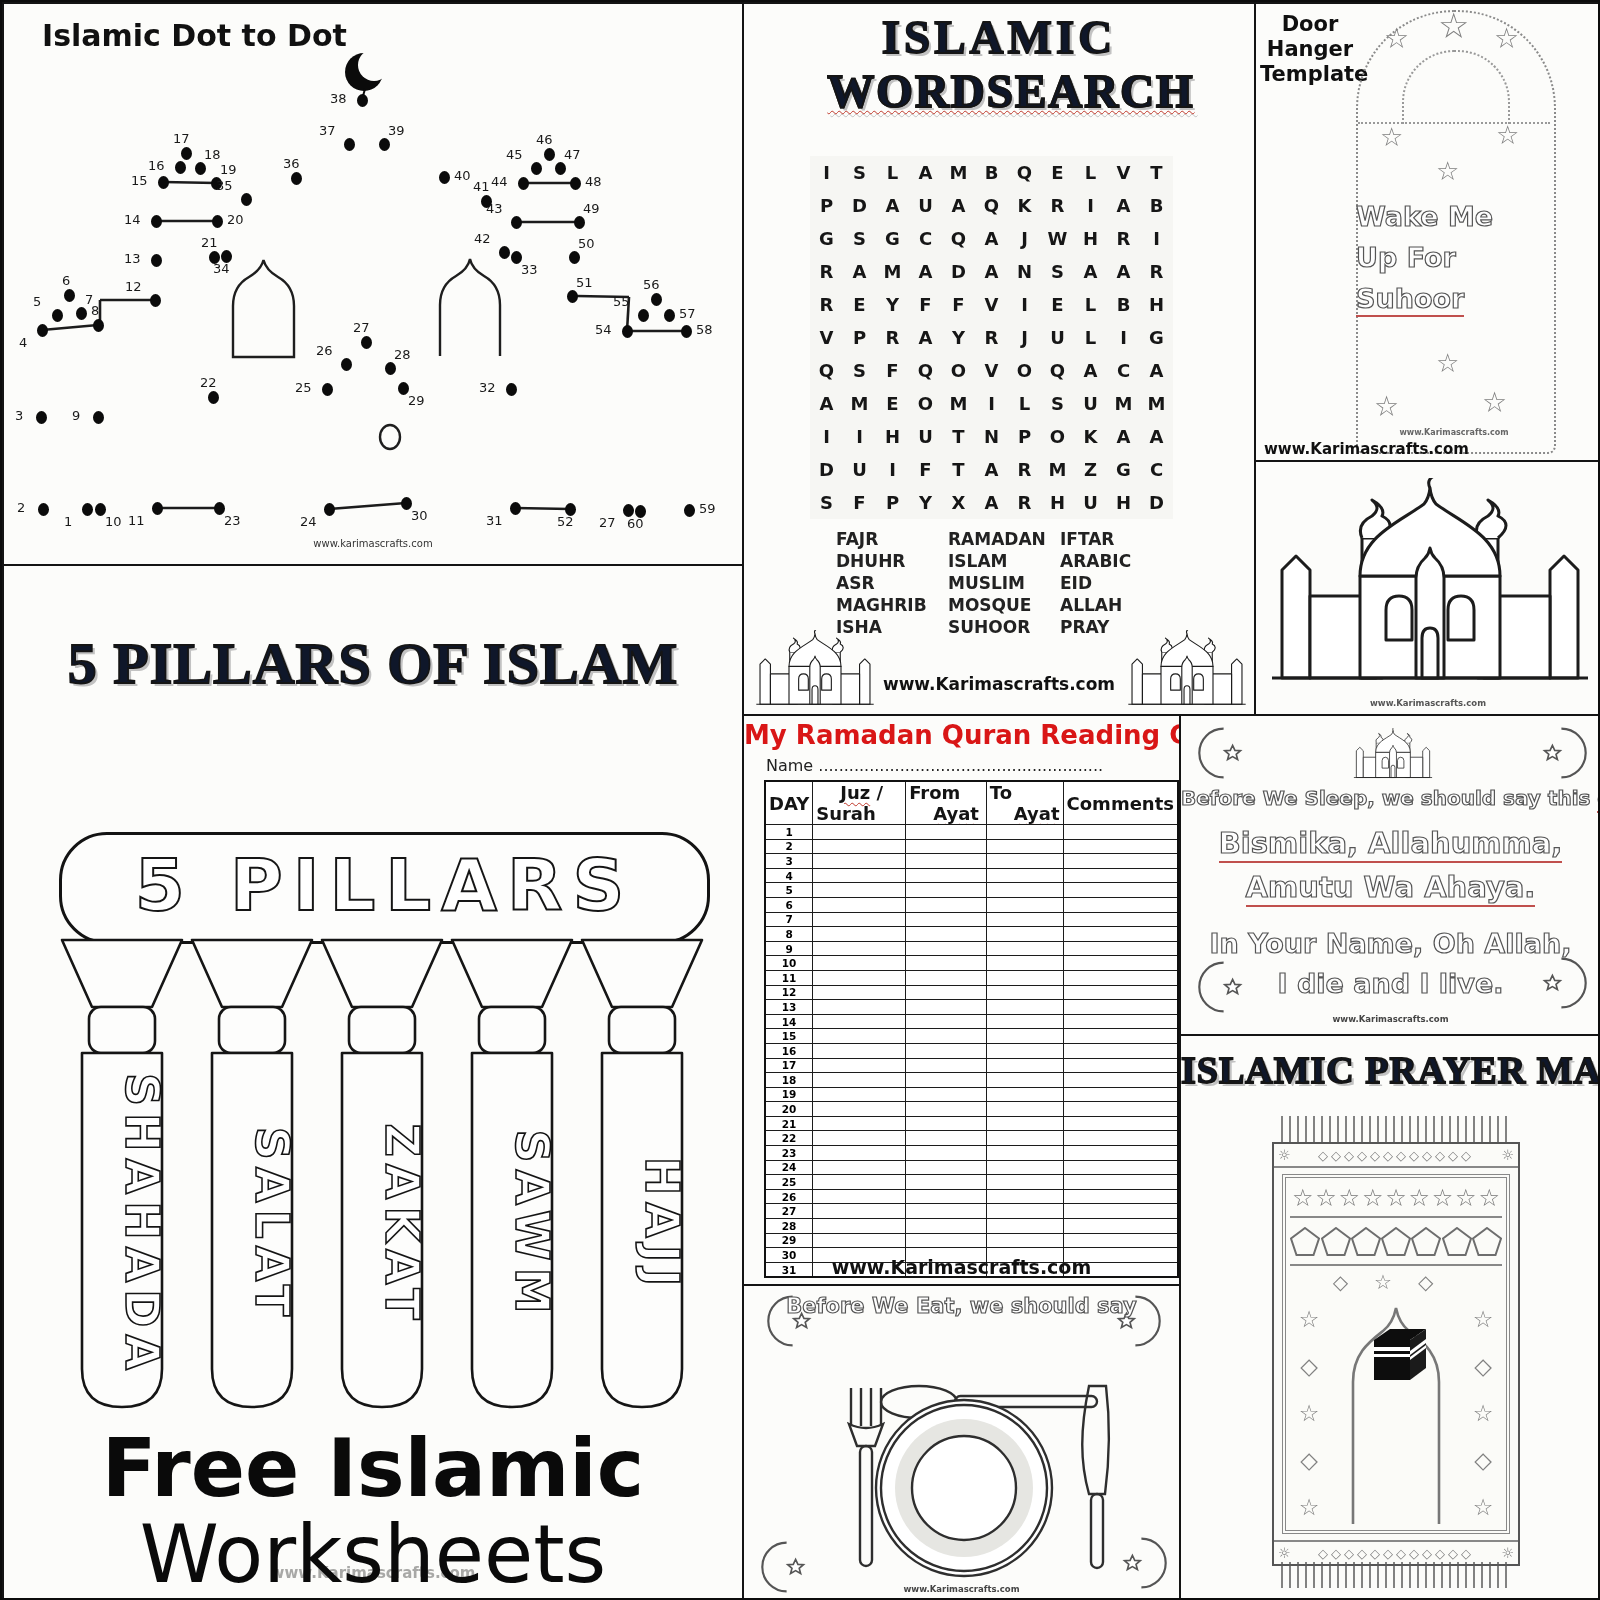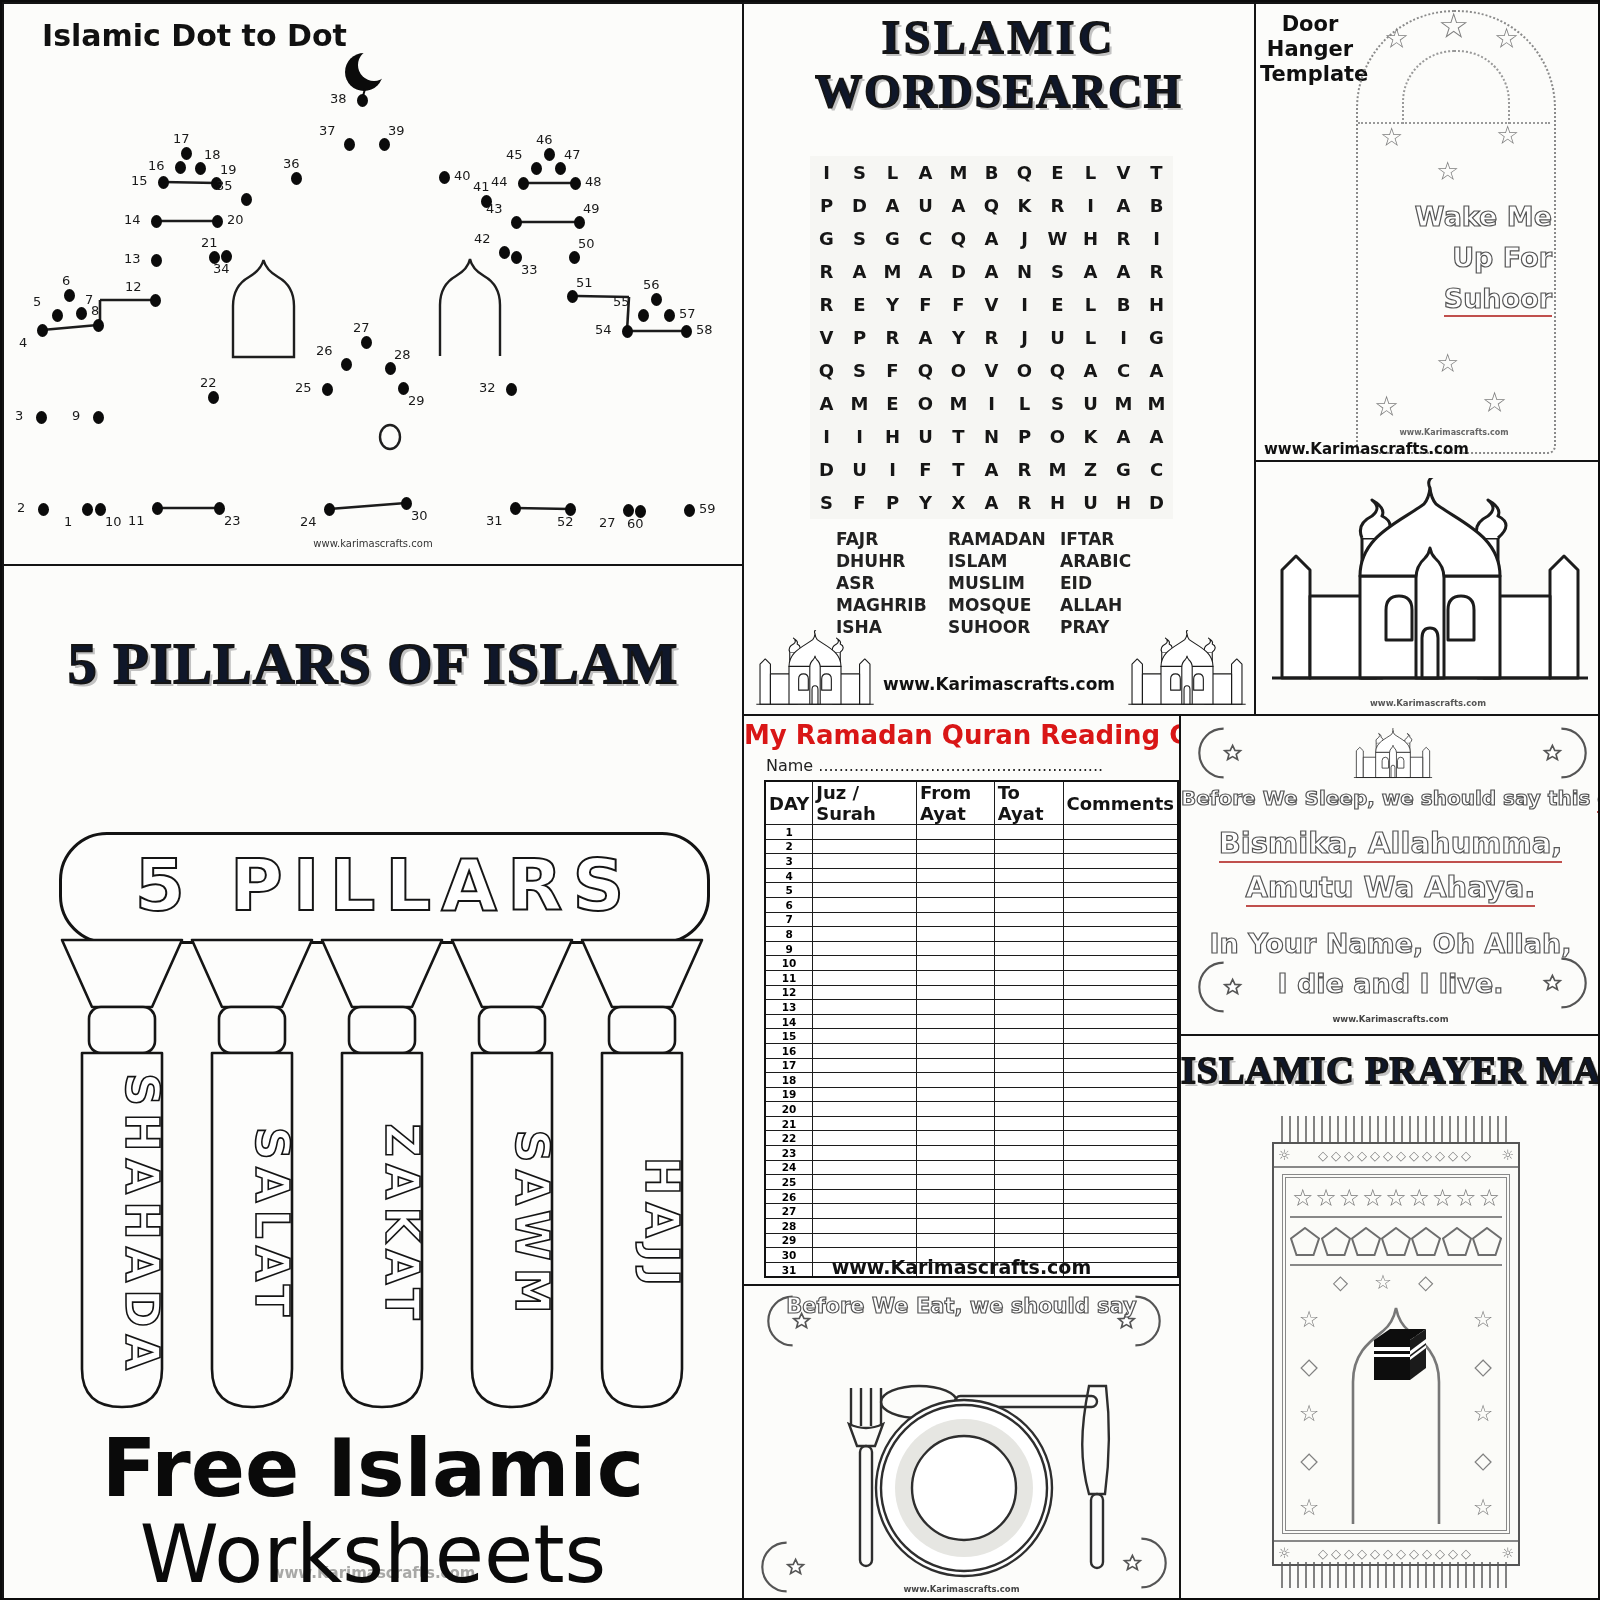--- a/index.html
+++ b/index.html
@@ -11,22 +11,22 @@
   .abs{position:absolute;}
 
   
   .outline-serif{font-family:"Liberation Serif",serif;font-weight:bold;color:#0f172a;
     -webkit-text-stroke:1.8px #151515;text-shadow:3px 3px 0 #c2c2c2;}
   .outline-sans{font-family:"DejaVu Sans",sans-serif;font-weight:bold;color:#ffffff;
     -webkit-text-stroke:2px #151515;}
   .bubble{font-family:"DejaVu Sans",sans-serif;font-weight:bold;color:#fdfdfd;
     -webkit-text-stroke:1.2px #555;}
   .redu{border-bottom:2px solid #c0504d;padding-bottom:1px;}
-  .wavy{text-decoration-style:wavy;text-decoration-color:#c0392b;
-        text-decoration-thickness:1px;text-underline-offset:3px;}
+  .wavy{text-decoration:underline;text-decoration-style:wavy;text-decoration-color:#c0392b;
+        text-decoration-thickness:1px;text-underline-offset:3px;margin-left:24px;}
   .smfoot{font-size:9px;font-weight:bold;color:#444;}
 
   
   #p-dots .d2d-title{left:38px;top:14px;font-size:30px;font-weight:bold;color:#111;}
   .dot{position:absolute;width:11px;height:13px;background:#0b0b0b;border-radius:50%;}
   .dotlab{position:absolute;font-size:13px;color:#1a1a1a;}
   #d2d-foot{left:0;right:0;top:534px;font-size:10px;color:#333;}
 
   
   #pil-head{left:0;right:0;top:64px;font-size:58px;letter-spacing:1px;}
@@ -48,21 +48,21 @@
   #ws-foot{left:0;right:0;top:670px;font-size:17px;font-weight:bold;color:#111;}
 
   
   #dh-title{left:4px;top:8px;width:100px;font-size:21px;line-height:25px;font-weight:bold;color:#101010;text-align:center;}
   #dh-shape{left:100px;top:6px;width:196px;height:440px;border:2.5px dotted #8a8a8a;
             border-radius:98px 98px 8px 8px;}
   #dh-hole{left:146px;top:46px;width:104px;height:72px;border:2.5px dotted #999;
            border-bottom:none;border-radius:52px 52px 0 0;}
   #dh-holeline{left:102px;top:118px;width:192px;border-top:2.5px dotted #999;}
   .dh-star{position:absolute;color:#7f7f7f;}
-  #dh-msg{left:100px;top:192px;width:196px;text-align:right;}
+  #dh-msg{left:100px;top:192px;width:196px;text-align:left;}
   #dh-msg .l{font-size:27px;line-height:41px;}
   #dh-inner-foot{left:100px;top:424px;width:196px;text-align:center;font-size:8px;color:#666;font-weight:bold;}
   #dh-foot{left:8px;top:436px;font-size:15px;font-weight:bold;color:#101010;}
 
   
   #ch-title{left:0;right:0;top:4px;font-size:26px;font-weight:bold;color:#d91616;}
   #ch-name{left:22px;top:40px;font-size:16px;color:#222;}
   #ch-table{left:20px;top:64px;border-collapse:collapse;table-layout:fixed;background:#fff;}
   #ch-table td,#ch-table th{border:1px solid #1c1c1c;padding:0 3px;overflow:hidden;}
   #ch-table{border:2px solid #111;}

